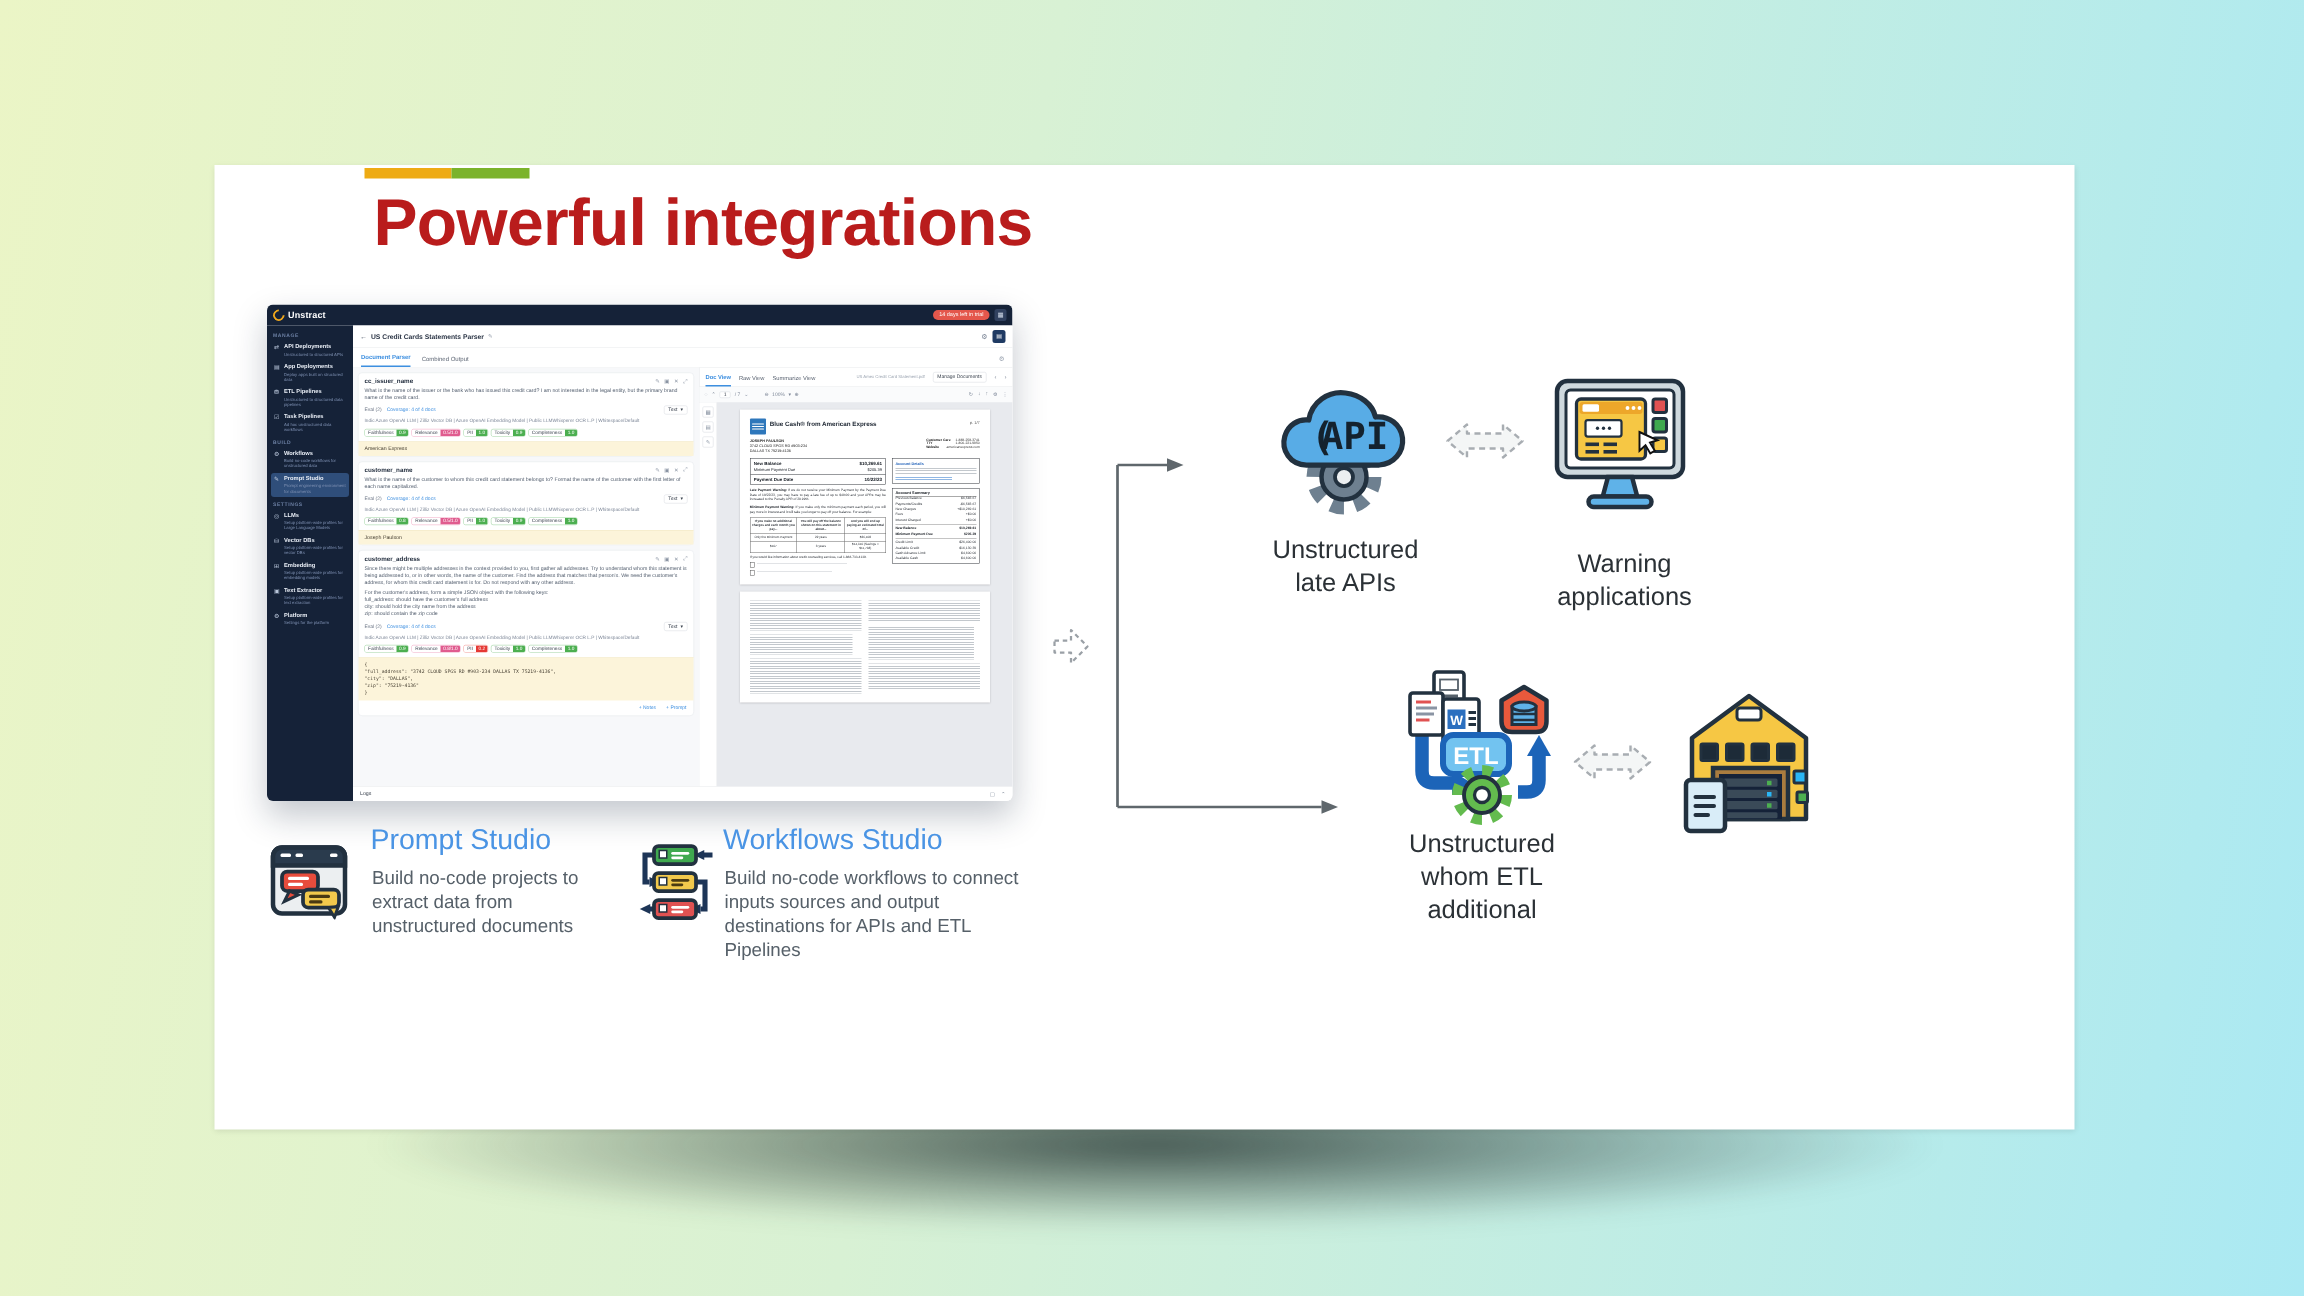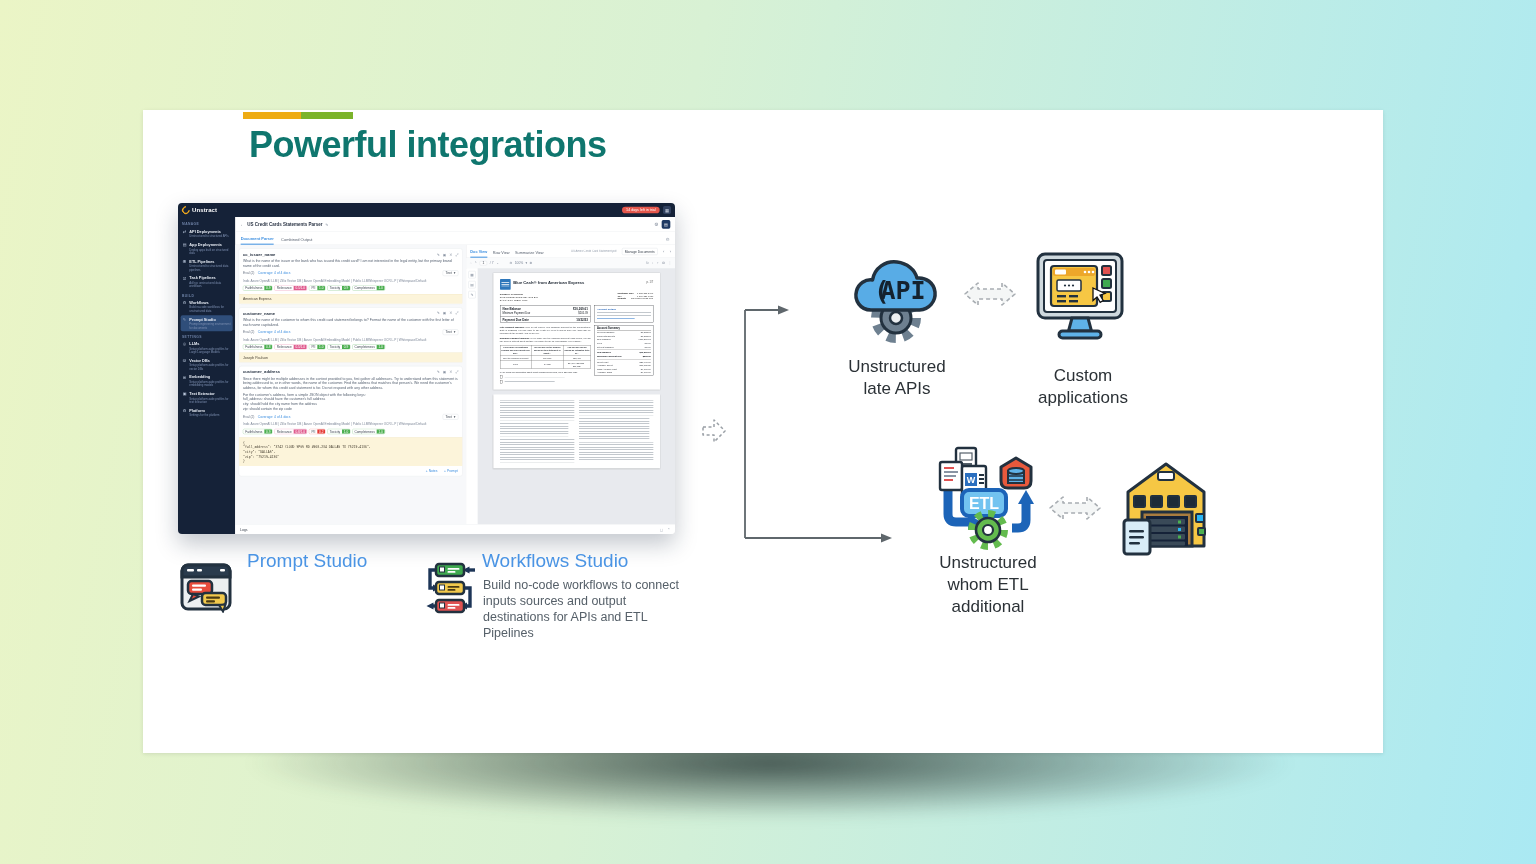--- a/index.html
+++ b/index.html
@@ -7,21 +7,21 @@
        background:linear-gradient(100deg,#ebf5c6 0%,#d8f1d4 42%,#aae9f3 100%);
        font-family:"Liberation Sans",sans-serif;color:#222;}
   .shadow-ellipse{position:absolute;left:225px;top:738px;width:1090px;height:84px;
        background:radial-gradient(ellipse at 50% 30%,rgba(22,36,36,.75) 0%,rgba(22,36,36,.25) 45%,rgba(22,36,36,0) 68%);
        filter:blur(7px);z-index:0;}
   .card{position:absolute;left:143px;top:110px;width:1240px;height:643px;background:#fff;z-index:1;
        box-shadow:0 1px 4px rgba(0,0,0,.10);}
   .accent{position:absolute;left:100px;top:2px;height:7px;display:flex;}
   .accent .a1{width:58px;background:#eeab14;}
   .accent .a2{width:52px;background:#7bb32b;}
-  .slide-title{position:absolute;left:106px;top:14px;font-size:36px;font-weight:800;color:#0f766e;letter-spacing:-.5px;}
+  .slide-title{position:absolute;left:106px;top:14px;font-size:44px;font-weight:800;color:#b91c1c;letter-spacing:-.5px;}
 
   
   .app{position:absolute;left:35px;top:93px;width:497px;height:331px;border-radius:4px;overflow:hidden;
        box-shadow:0 10px 22px rgba(20,35,60,.25);background:#fff;}
   .app-inner{width:1491px;height:993px;transform:scale(.33333);transform-origin:0 0;display:flex;flex-direction:column;font-family:"Liberation Sans",sans-serif;}
   .topbar{height:42px;background:#152238;display:flex;align-items:center;padding:0 12px;flex:none;}
   .ulogo{width:15px;height:15px;border:4px solid #f0a81c;border-radius:50%;border-top-color:transparent;transform:rotate(45deg);margin-right:7px;}
   .logotext{color:#fff;font-weight:700;font-size:18px;letter-spacing:.3px;}
   .tb-right{margin-left:auto;display:flex;align-items:center;gap:10px;}
   .trial{background:#e4574c;color:#fff;font-size:11px;padding:4px 12px;border-radius:12px;white-space:nowrap;}
@@ -626,20 +626,21 @@
     <rect x="9" y="24" width="24" height="13" rx="3.5" fill="#e74c3c" stroke="#22313f" stroke-width="2.5"></rect>
     <path d="M14 37 l-3.5 7 9.5 -4.5 z" fill="#e74c3c" stroke="#22313f" stroke-width="2"></path>
     <rect x="13" y="27.5" width="14" height="2.2" rx="1" fill="#fff"></rect>
       <rect x="13" y="31.5" width="10" height="2.2" rx="1" fill="#fff"></rect>
     <rect x="23" y="36" width="24" height="12" rx="3.5" fill="#f2c94c" stroke="#22313f" stroke-width="2.5"></rect>
     <path d="M40 48 l4 6.5 2.5 -7 z" fill="#f2c94c" stroke="#22313f" stroke-width="2"></path>
     <rect x="27" y="39.5" width="14" height="2.2" rx="1" fill="#4a3a12"></rect>
       <rect x="27" y="43.2" width="9" height="2.2" rx="1" fill="#4a3a12"></rect>
   </svg>
   <div class="feature-title" style="left:104px;top:440px;">Prompt Studio</div>
+  <div class="feature-desc" style="left:105px;top:467px;width:152px;">Build no-code projects to extract data from unstructured documents</div>
 
   <svg class="f-icon" style="left:280px;top:449px;" width="54" height="58" viewBox="0 0 54 58">
     <path d="M13 11 H7 V29 H10" fill="none" stroke="#1d3557" stroke-width="3.4"></path>
     <path d="M10 25.6 l7 3.4 -7 3.4 z" fill="#1d3557"></path>
     <path d="M41 29 H47 V47 H44" fill="none" stroke="#1d3557" stroke-width="3.4"></path>
     <path d="M44 43.6 l-7 3.4 7 3.4 z" fill="#1d3557"></path>
     <path d="M52 11 H46" fill="none" stroke="#1d3557" stroke-width="3.4"></path>
     <path d="M46.5 7.6 l-7 3.4 7 3.4 z" fill="#1d3557"></path>
     <path d="M13 47 H10" fill="none" stroke="#1d3557" stroke-width="3.4"></path>
     <path d="M10.5 43.6 l-7 3.4 7 3.4 z" fill="#1d3557"></path>
@@ -704,21 +705,21 @@
     <rect x="24" y="50" width="9" height="2.4" fill="#22313f"></rect>
       <rect x="36" y="50" width="9" height="2.4" fill="#22313f"></rect>
     <rect x="69" y="16" width="9" height="9" rx="1.5" fill="#e05252" stroke="#22313f" stroke-width="2"></rect>
     <rect x="69" y="29" width="9" height="9" rx="1.5" fill="#3fa94f" stroke="#22313f" stroke-width="2"></rect>
     <rect x="69" y="42" width="9" height="9" rx="1.5" fill="#f6c744" stroke="#22313f" stroke-width="2"></rect>
     <path d="M60 38 l12 5.5 -5 1.6 3.2 5.4 -3 1.8 -3.2 -5.4 -4 3.6 z" fill="#fff" stroke="#111" stroke-width="1.3"></path>
     <path d="M39 68 h16 l3.5 13 h-23 z" fill="#5fb2e8" stroke="#22313f" stroke-width="3"></path>
     <rect x="26" y="81" width="42" height="7" rx="3.5" fill="#5fb2e8" stroke="#22313f" stroke-width="3"></rect>
   </svg>
   <div class="dg-label" style="left:857px;top:255px;width:166px;">
-    <div>Custom</div>
+    <div>Warning</div>
       <div>applications</div>
   </div>
 
   <svg class="abs" style="left:785px;top:336px;" width="112" height="104" viewBox="0 0 112 104">
     <path d="M20 38 v30 q0 8 8 8 h12" fill="none" stroke="#1c64b8" stroke-width="9"></path>
     <path d="M40 68 l13 8 -13 8 z" fill="#1c64b8"></path>
     <path d="M84 82 h6 q8 0 8 -8 v-18" fill="none" stroke="#1c64b8" stroke-width="9"></path>
     <path d="M90 58 l8 -14 8 14 z" fill="#1c64b8"></path>
     <rect x="28" y="2" width="20" height="26" rx="2" fill="#fff" stroke="#22313f" stroke-width="2.4"></rect>
     <rect x="32" y="7" width="12" height="7" fill="none" stroke="#55606a" stroke-width="1.2"></rect>

